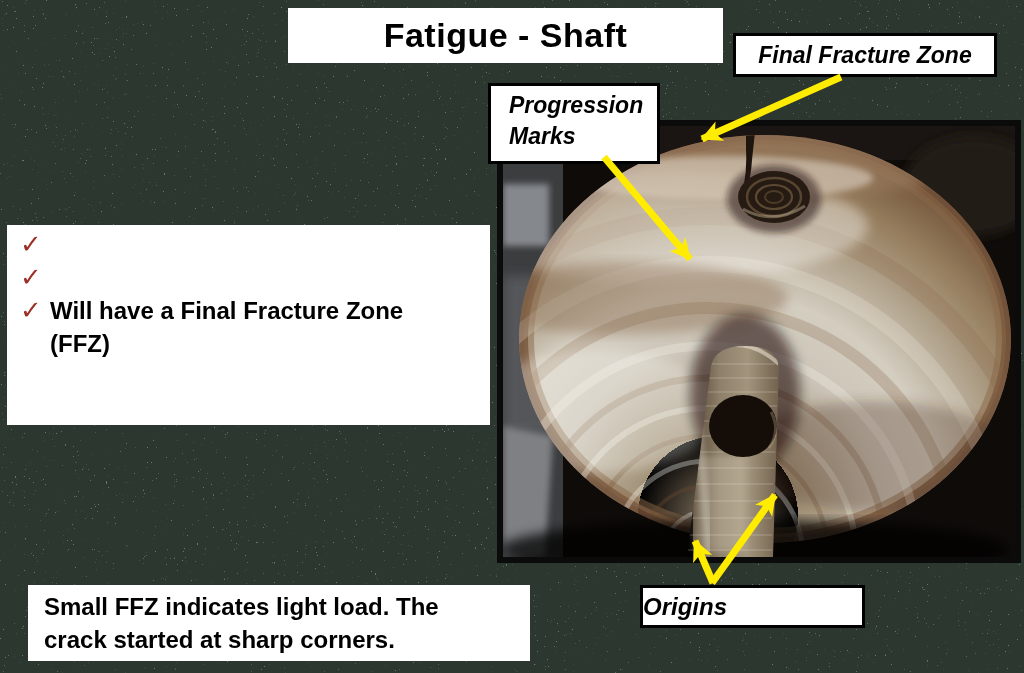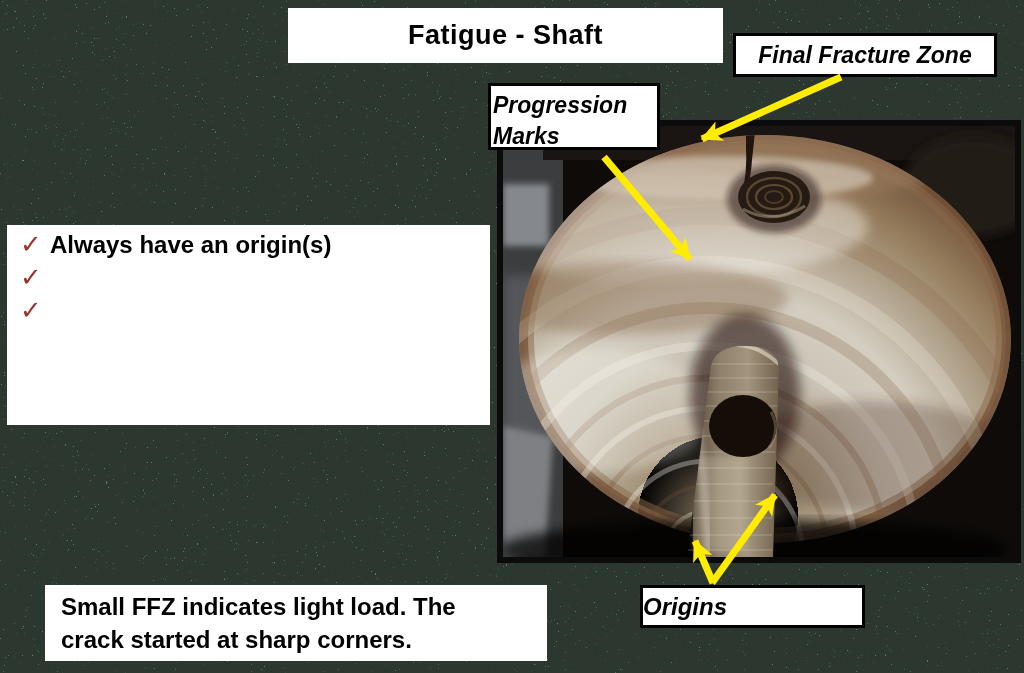--- a/index.html
+++ b/index.html
@@ -10,53 +10,53 @@
   }
   .layer{position:absolute;inset:0;}
   #bg-noise{z-index:0;pointer-events:none;}
   .box{
     position:absolute;background:var(--boxbg,#fff);color:var(--txt,#000);
     z-index:2;box-sizing:border-box;
   }
   .title-box{
     left:288px;top:8px;width:435px;height:55px;
     display:flex;align-items:center;justify-content:center;
-    font-size:27px;font-weight:bold;letter-spacing:.5px;
+    font-size:34px;font-weight:bold;letter-spacing:.5px;
   }
   .callout{
     border:3px solid var(--line,#000);
     font-weight:bold;font-style:italic;
   }
   .ffz-label{
     left:733px;top:33px;width:264px;height:44px;
     display:flex;align-items:center;justify-content:center;font-size:23px;
   }
   .prog-label{
-    left:488px;top:83px;width:172px;height:67px;
-    font-size:23px;line-height:31px;padding:4px 6px 0 2px;
+    left:488px;top:83px;width:172px;height:81px;
+    font-size:23px;line-height:31px;padding:4px 6px 0 18px;
   }
   .origins-label{
     left:640px;top:585px;width:225px;height:43px;
     display:flex;align-items:center;justify-content:flex-start;font-size:24px;
   }
   .bullets-box{
     left:7px;top:225px;width:483px;height:200px;
     padding:3px 0 0 0;
   }
   .bullet-row{display:flex;align-items:flex-start;}
   .bullet-row .check{
     width:43px;flex:0 0 43px;padding-left:13px;box-sizing:border-box;
     color:var(--check,#9c2f26);font-size:26px;line-height:33px;font-weight:bold;
   }
   .bullet-row .btext{
     width:392px;flex:0 0 392px;
     font-size:24px;font-weight:bold;line-height:33px;color:var(--txt,#000);
   }
   .note-box{
-    left:45px;top:585px;width:502px;height:76px;
+    left:28px;top:585px;width:502px;height:76px;
     padding:5px 76px 0 16px;
     font-size:24px;font-weight:bold;line-height:33px;
   }
   .photo-frame{
     position:absolute;left:497px;top:120px;width:524px;height:443px;
     border:6px solid #0b0b0b;background:#0e0b09;box-sizing:border-box;z-index:1;
   }
   .photo-frame svg{display:block;width:512px;height:431px;}
   #arrows{z-index:3;pointer-events:none;}
 </style>
@@ -72,27 +72,27 @@
   <rect width="1024" height="673" filter="url(#speck)" opacity="0.55"></rect>
 </svg>
 
 <div class="box title-box">
   <span>Fatigue - Shaft</span>
 </div>
 
 <div class="box bullets-box">
     <div class="bullet-row">
       <span class="check">✓</span>
-      <span class="btext">Always have an origin(s)</span>
     </div>
     <div class="bullet-row">
       <span class="check">✓</span>
     </div>
     <div class="bullet-row">
       <span class="check">✓</span>
+      <span class="btext">Will have a Final Fracture Zone (FFZ)</span>
     </div>
   </div>
 
 <div class="box note-box">
   <span>Small FFZ indicates light load. The crack started at sharp corners.</span>
 </div>
 
 <div class="photo-frame">
   <svg viewBox="0 0 512 431">
     <defs>

